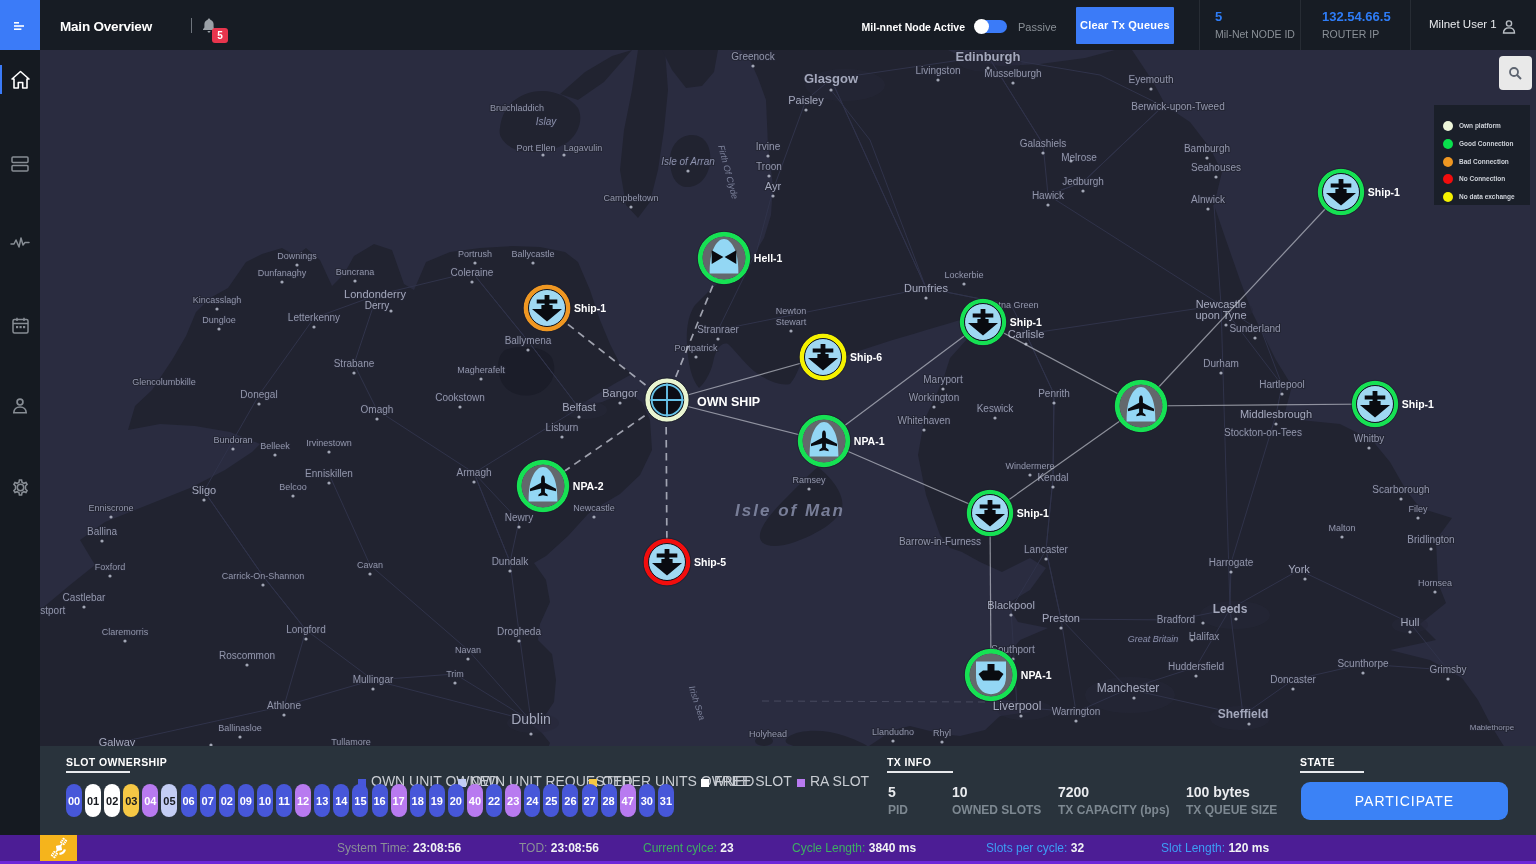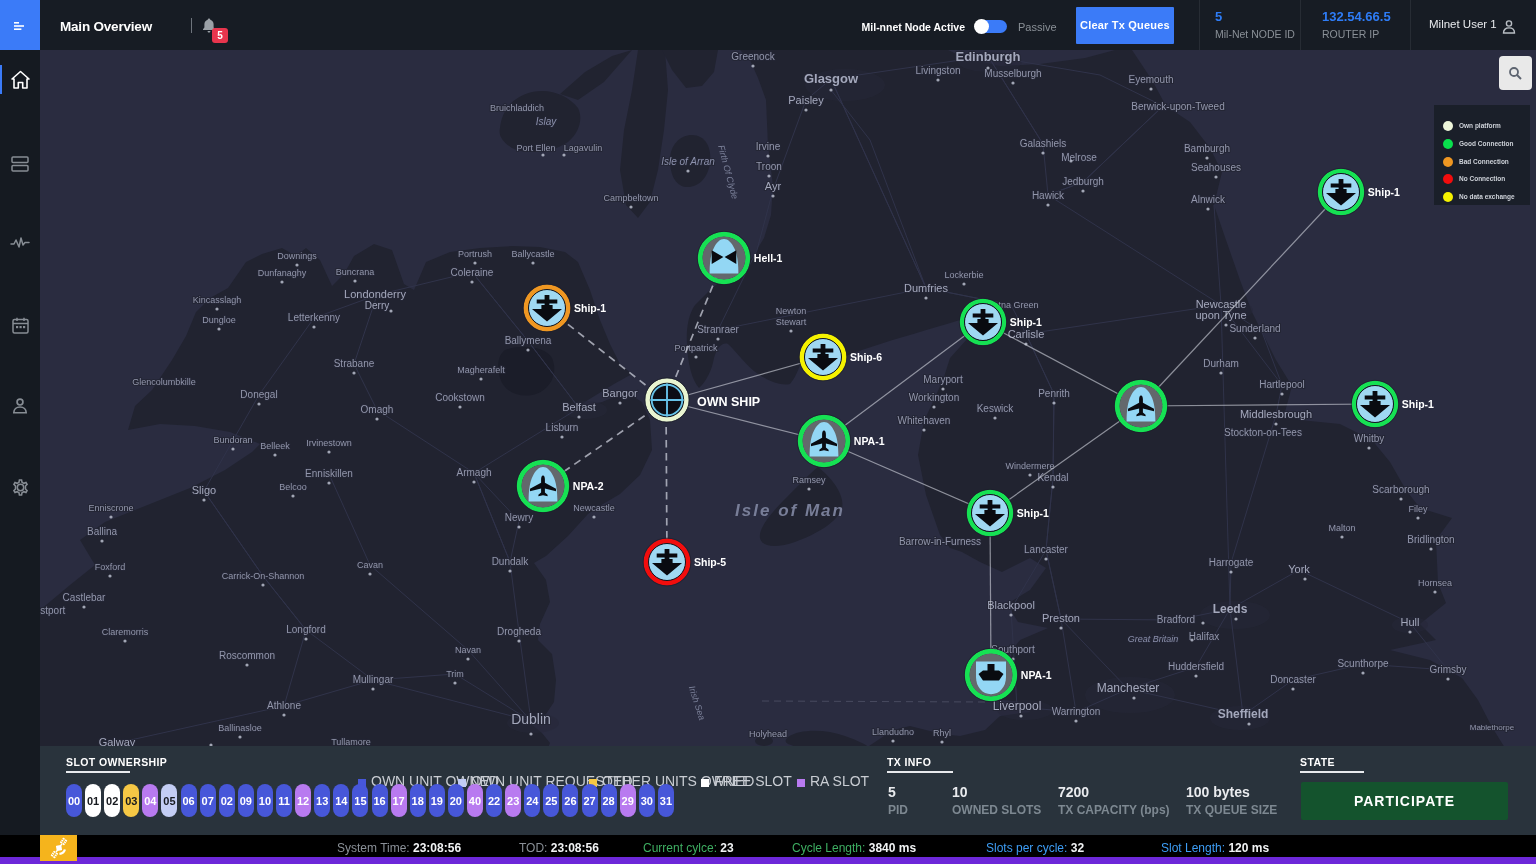--- a/index.html
+++ b/index.html
@@ -47,25 +47,25 @@
   #slots { position:absolute; left:26px; top:38px; display:flex; gap:3.1px; }
   .slot { width:16px; height:33px; border-radius:8px; font-size:11px; font-weight:bold;
      display:flex; align-items:center; justify-content:center; color:#fff; }
   .s-b { background:#4757d9; }
   .s-w { background:#ffffff; color:#16191e; }
   .s-y { background:#f6c845; color:#16191e; }
   .s-p { background:#b87af0; }
   .s-l { background:#c3cdf4; color:#16191e; }
   .txv { position:absolute; top:38px; font-size:14px; font-weight:bold; color:#e9ebee; }
   .txl { position:absolute; top:57px; font-size:12px; color:#7d8891;font-weight:bold; }
-  #partbtn { position:absolute; left:1261px; top:36px; width:207px; height:38px; background:#14532d; color:#fff;
-    font-size:14px; font-weight:bold; letter-spacing:1px; text-align:center; line-height:38px; border-radius:2px; }
+  #partbtn { position:absolute; left:1261px; top:36px; width:207px; height:38px; background:#3b82f6; color:#fff;
+    font-size:14px; font-weight:normal; letter-spacing:1px; text-align:center; line-height:38px; border-radius:9px; }
   
-  #botbar { position:absolute; left:0; top:835px; width:1536px; height:29px; background:#000000; z-index:20;
-    border-bottom:7px solid #6d28d9; }
+  #botbar { position:absolute; left:0; top:835px; width:1536px; height:29px; background:#4c1d95; z-index:20;
+    border-bottom:3px solid #6d28d9; }
   #satbox { position:absolute; left:40px; top:0px; width:37px; height:26px; background:#f5b41c;
     display:flex; align-items:center; justify-content:center; }
   .bb { position:absolute; top:6px; font-size:12px; white-space:nowrap; }
   .bb b { color:#f1f3f4; font-weight:bold; }
   .bb .g { color:#8a9097; } .bb .gr { color:#3eaf62; } .bb .bl { color:#3d9df5;margin-left:13px; }
 </style>
 </head>
 <body>
 
 <div id="map">
@@ -677,21 +677,21 @@
       <div class="slot s-b">19</div>
       <div class="slot s-b">20</div>
       <div class="slot s-p">40</div>
       <div class="slot s-b">22</div>
       <div class="slot s-p">23</div>
       <div class="slot s-b">24</div>
       <div class="slot s-b">25</div>
       <div class="slot s-b">26</div>
       <div class="slot s-b">27</div>
       <div class="slot s-b">28</div>
-      <div class="slot s-p">29</div>
+      <div class="slot s-p">47</div>
       <div class="slot s-b">30</div>
       <div class="slot s-b">31</div>
     </div>
   <div class="ptitle" style="left:847px; top:10px;">TX INFO</div>
   <div class="punder" style="left:847px; top:25px; width:66px;"></div>
   <div class="txv" style="left:848px">5</div>
     <div class="txl" style="left:848px">PID</div>
   <div class="txv" style="left:912px">10</div>
     <div class="txl" style="left:912px">OWNED SLOTS</div>
   <div class="txv" style="left:1018px">7200</div>

